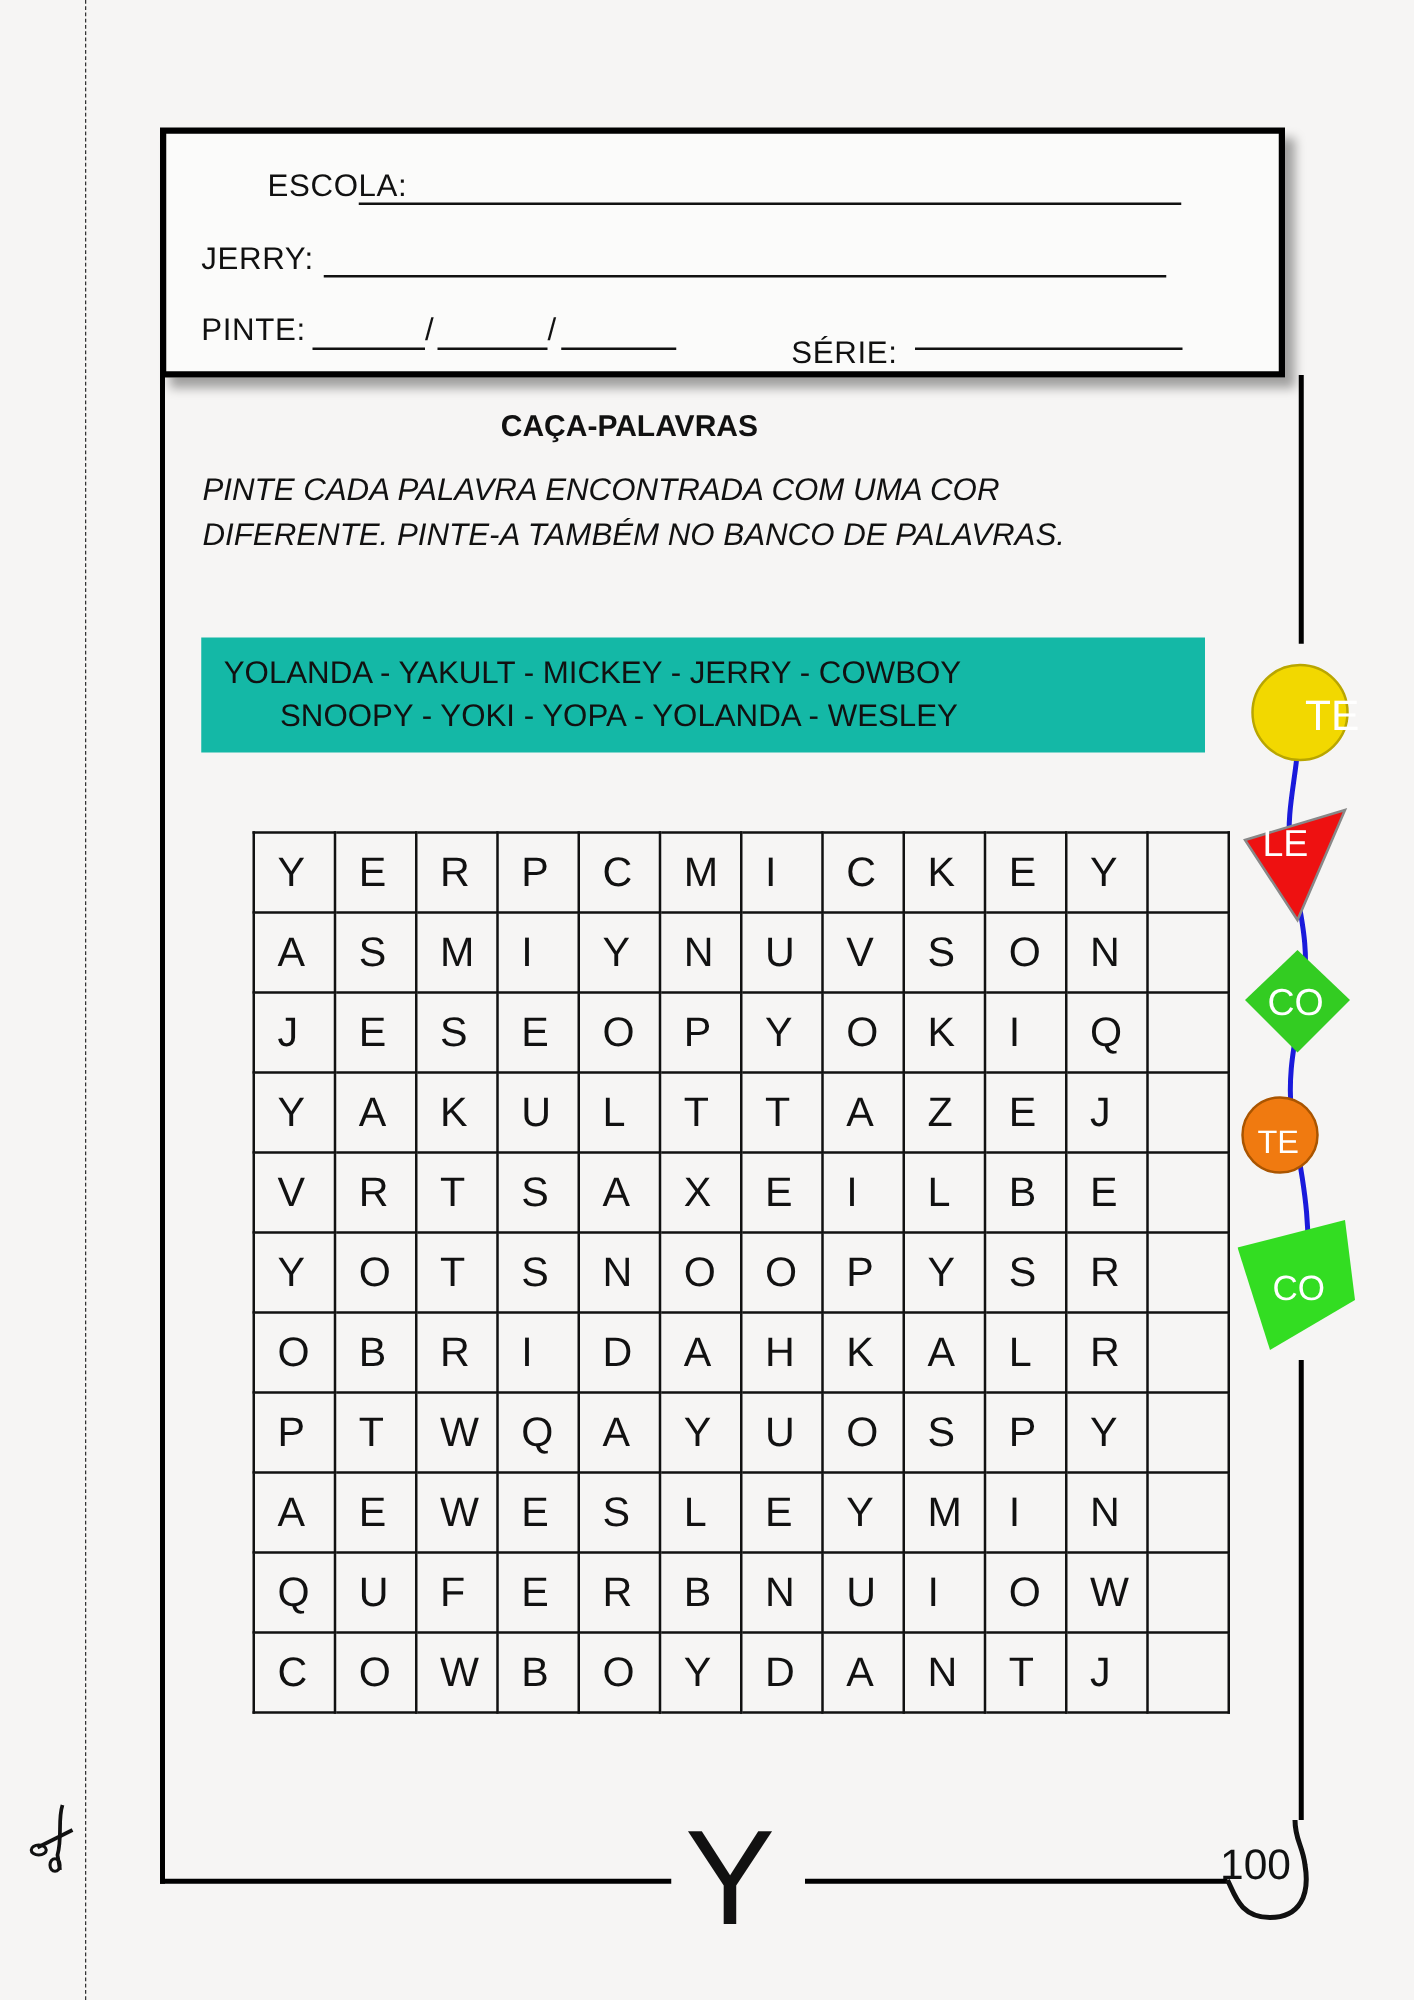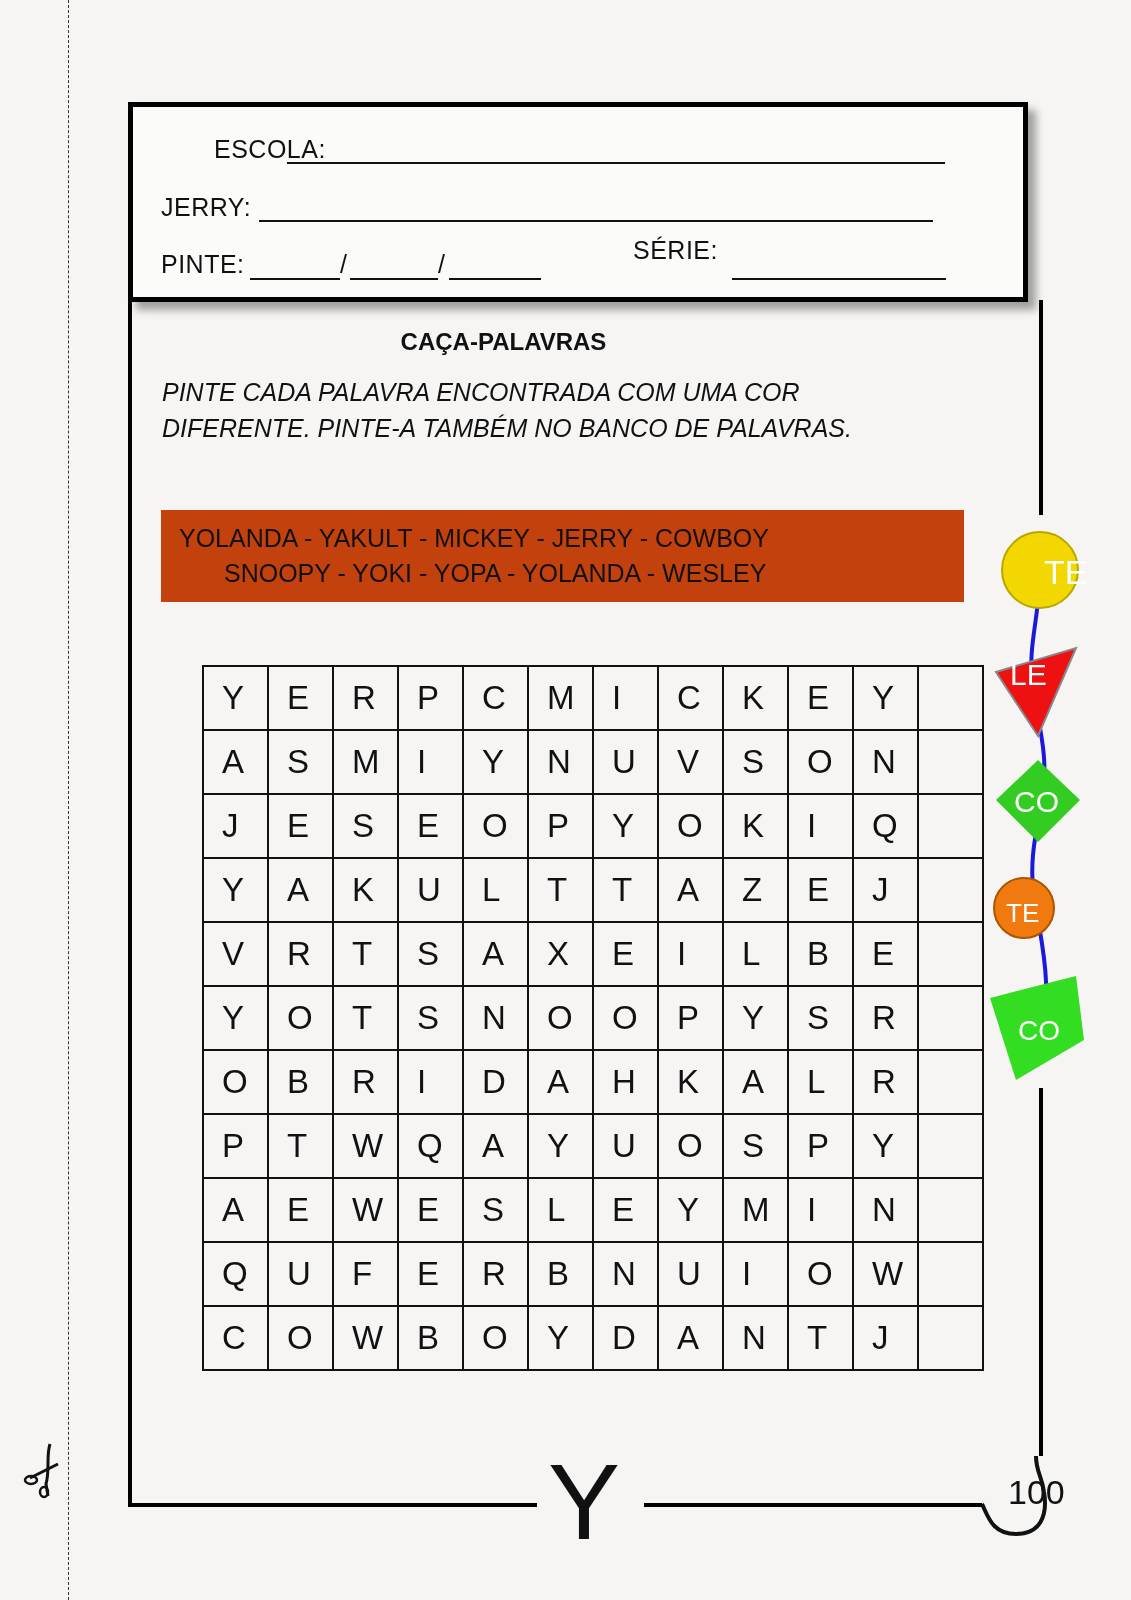--- a/index.html
+++ b/index.html
@@ -12,29 +12,29 @@
   .frame-left { position:absolute; left:128px; top:290px; width:4px; height:1217px; background:#000; }
   .frame-right { position:absolute; left:1040px; top:300px; width:4px; height:215px; background:#000; }
   .frame-right2 { position:absolute; left:1040px; top:1088px; width:4px; height:368px; background:#000; }
   .frame-bottom-l { position:absolute; left:128px; top:1503px; width:409px; height:4px; background:#000; }
   .frame-bottom-r { position:absolute; left:644px; top:1503px; width:338px; height:4px; background:#000; }
   .field { position:absolute; font-size:25px; letter-spacing:0.5px; }
   .uline { position:absolute; height:0; border-bottom:2px solid #111; }
   .title { position:absolute; left:0; width:1031px; top:328px; text-align:center; font-weight:bold; font-size:24px; padding-left:0; }
   .title span { position:relative; left:-12px; }
   .instr { position:absolute; left:162px; top:374px; width:740px; font-size:25px; line-height:36px;font-style:italic; }
-  .bank { position:absolute; left:161px; top:510px; width:803px; height:92px; background:#c2410c; }
+  .bank { position:absolute; left:161px; top:510px; width:803px; height:92px; background:#14b8a6; }
   .bank .l1 { position:absolute; left:18px; top:14px; font-size:25px; }
   .bank .l2 { position:absolute; left:63px; top:49px; font-size:25px; }
   .grid { position:absolute; left:202px; top:665px; border-collapse:collapse; }
   .grid td { width:63px; height:62px; border:2px solid #111; padding:0; font-size:33px;
              text-align:left; vertical-align:middle; position:relative; }
   .grid td span { position:absolute; top:12px; left:18px; }
   .page-letter { position:absolute; left:548px; top:1448px; font-size:108px; line-height:1; }
-  .page-num { position:absolute; left:976px; top:1473px; font-size:34px;margin-left:32px; }
+  .page-num { position:absolute; left:976px; top:1473px; font-size:34px; }
   .num-loop { position:absolute; left:976px; top:1456px; width:90px; height:82px; }
   .beads { position:absolute; left:990px; top:530px; width:100px; height:560px; }
 </style>
 </head>
 <body>
 
 <div class="cutline"></div>
 <svg class="scissors" viewBox="0 0 46 60">
   <path d="M30 4 C26 16 30 30 26 44 L28 56" stroke="#111" stroke-width="3" fill="none"></path>
   <ellipse cx="24" cy="52" rx="4" ry="5" stroke="#111" stroke-width="2.5" fill="none"></ellipse>
@@ -46,21 +46,21 @@
 <div class="field" style="left:166px;top:135px;margin-left:48px;">ESCOLA:</div>
 <div class="uline" style="left:287px;top:162px;width:658px;"></div>
 <div class="field" style="left:161px;top:193px;">JERRY:</div>
 <div class="uline" style="left:259px;top:220px;width:674px;"></div>
 <div class="field" style="left:161px;top:250px;">PINTE:</div>
 <div class="uline" style="left:250px;top:278px;width:90px;"></div>
 <div class="field" style="left:340px;top:250px;">/</div>
 <div class="uline" style="left:350px;top:278px;width:88px;"></div>
 <div class="field" style="left:438px;top:250px;">/</div>
 <div class="uline" style="left:449px;top:278px;width:92px;"></div>
-<div class="field" style="left:633px;top:236px;text-align:right;">SÉRIE:</div>
+<div class="field" style="left:633px;top:268px;text-align:right;">SÉRIE:</div>
 <div class="uline" style="left:732px;top:278px;width:214px;"></div>
 
 <div class="frame-left"></div>
 <div class="frame-right" style="left:1039px;"></div>
 <div class="frame-right2" style="left:1039px;"></div>
 <div class="frame-bottom-l"></div>
 <div class="frame-bottom-r"></div>
 
 <div class="title"><span>CAÇA-PALAVRAS</span></div>
 <div class="instr">PINTE CADA PALAVRA ENCONTRADA COM UMA COR DIFERENTE. PINTE-A TAMBÉM NO BANCO DE PALAVRAS.</div>

